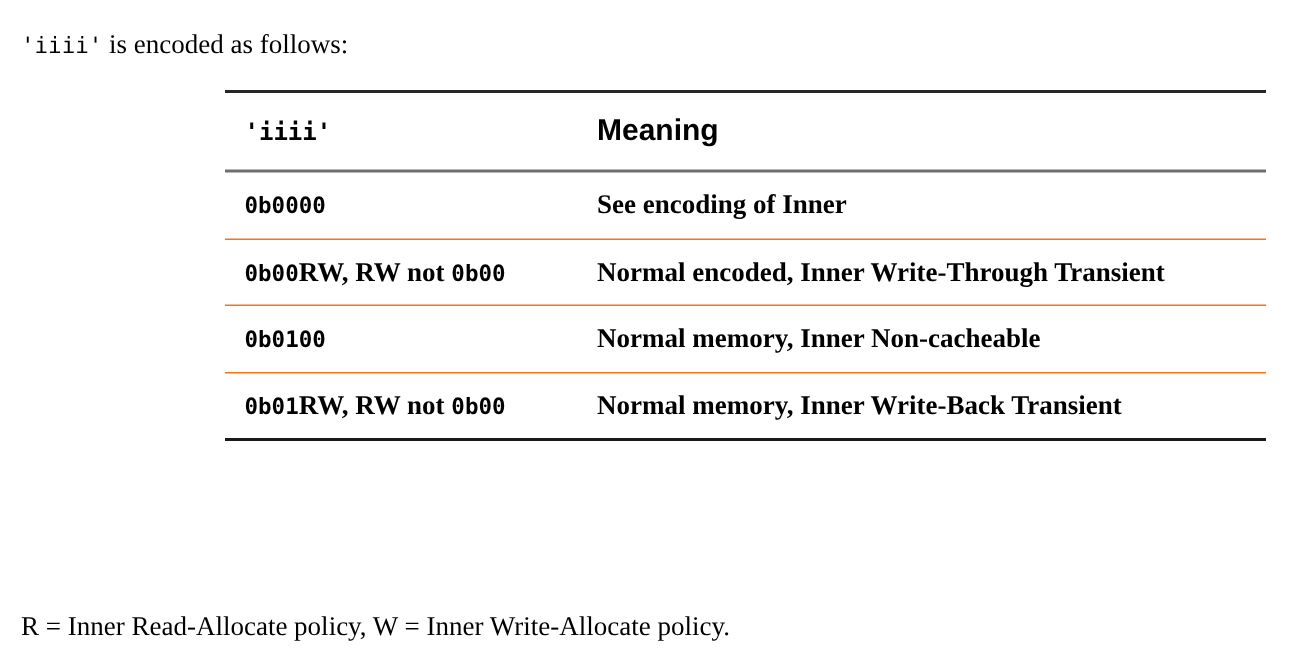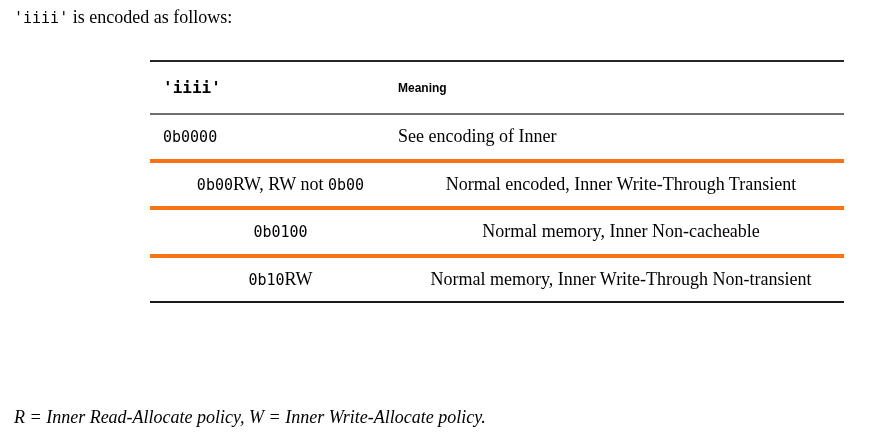--- a/index.html
+++ b/index.html
@@ -11,72 +11,71 @@
     height: 443px;
     background: #ffffff;
     position: relative;
     font-family: "Liberation Serif", serif;
     color: #000000;
     overflow: hidden;
   }
   .intro {
     position: absolute;
     left: 14px;
-    top: 4px;
+    top: 16px;
     font-size: 18px;
     line-height: 26px;
     white-space: pre;
   }
   .footnote {
     position: absolute;
     left: 14px;
     top: 404px;
     font-size: 18px;
     line-height: 26px;
-    font-style: italic;
   }
   .code {
     font-family: "DejaVu Sans Mono", monospace;
     font-size: 15px;
   }
   table.enc-table {
     position: absolute;
     left: 150px;
     top: 60px;
     width: 694px;
     border-collapse: collapse;
     border-spacing: 0;
     border-top: 2px solid #262626;
     border-bottom: 2px solid #1a1a1a;
   }
   table.enc-table th {
     border-bottom: 2px solid #6e6e6e;
     font-family: "Liberation Sans", sans-serif;
     font-weight: bold;
-    font-size: 12px;
+    font-size: 20px;
     text-align: left;
     height: 51px;
     vertical-align: middle;
     padding: 0;
   }
   table.enc-table th.col-iiii {
     width: 235px;
     padding-left: 13px;
     font-family: "DejaVu Sans Mono", monospace;
     font-size: 16px;
   }
   table.enc-table td {
     height: 43.5px;
     vertical-align: middle;
     font-size: 18px;
     padding: 0;
+    font-weight: bold;
   }
   table.enc-table tbody tr + tr td {
-    border-top: 4px solid #f97316;
-    text-align: center;
+    border-top: 1px solid #f97316;
   }
   table.enc-table td.col-iiii {
     padding-left: 13px;
   }
 </style>
 </head>
 <body>
 
 <div class="intro"><span class="code">'iiii'</span><span> is encoded as follows:</span></div>
 
@@ -94,19 +93,19 @@
       </tr>
       <tr>
         <td class="col-iiii"><span class="code">0b00</span><span>RW, RW not </span><span class="code">0b00</span></td>
         <td class="col-meaning">Normal encoded, Inner Write-Through Transient</td>
       </tr>
       <tr>
         <td class="col-iiii"><span class="code">0b0100</span></td>
         <td class="col-meaning">Normal memory, Inner Non-cacheable</td>
       </tr>
       <tr>
-        <td class="col-iiii"><span class="code">0b10</span><span>RW</span></td>
-        <td class="col-meaning">Normal memory, Inner Write-Through Non-transient</td>
+        <td class="col-iiii"><span class="code">0b01</span><span>RW, RW not </span><span class="code">0b00</span></td>
+        <td class="col-meaning">Normal memory, Inner Write-Back Transient</td>
       </tr>
     </tbody>
 </table>
 
 <div class="footnote">R = Inner Read-Allocate policy, W = Inner Write-Allocate policy.</div>
 
 </body></html>

